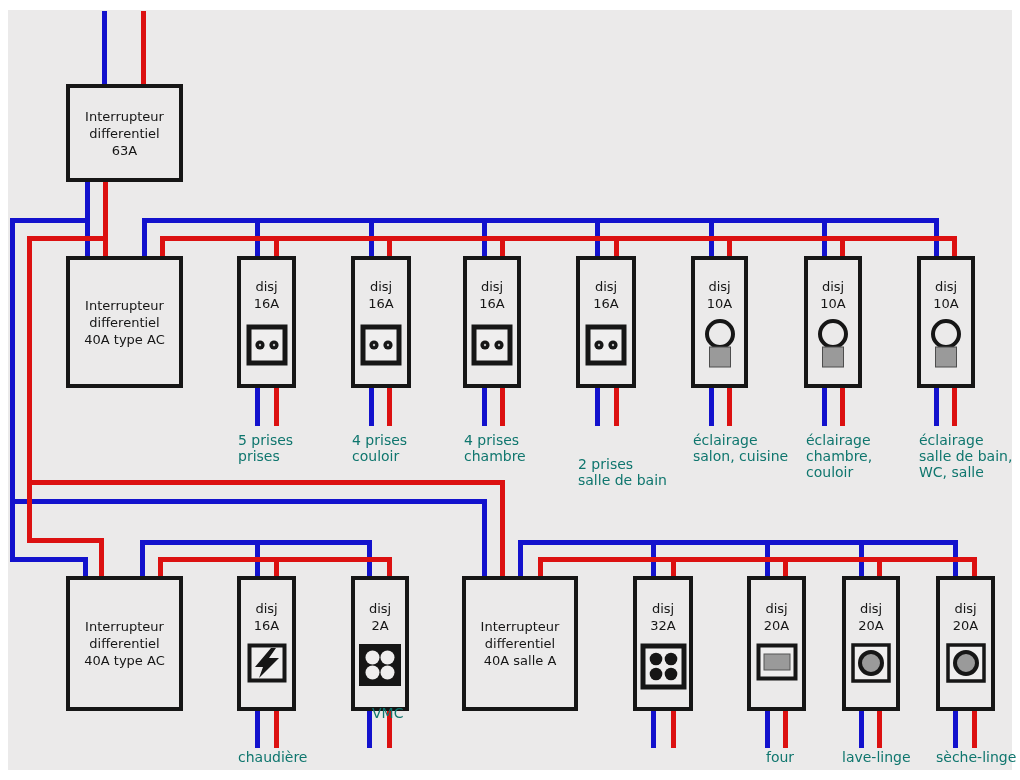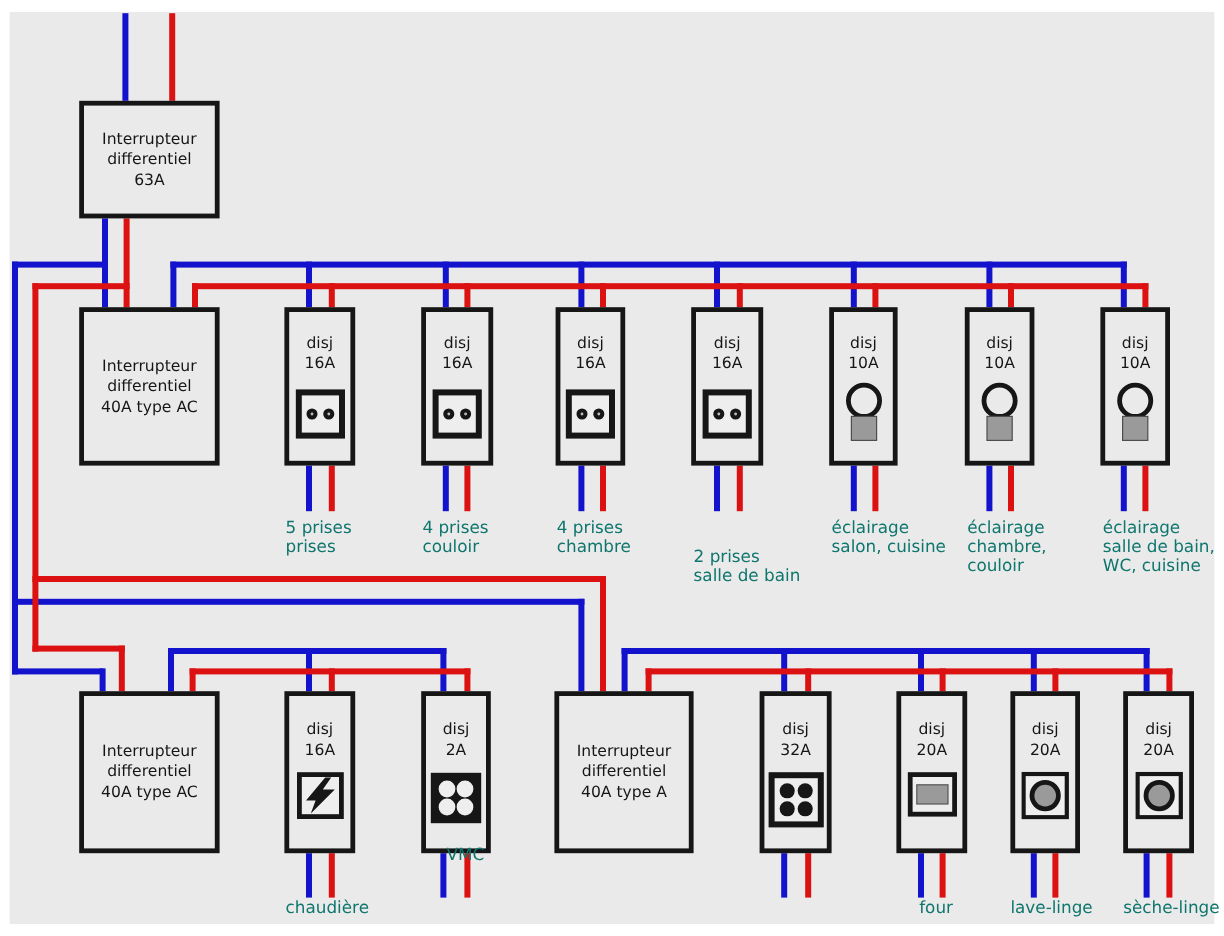--- a/index.html
+++ b/index.html
@@ -136,21 +136,21 @@
 
   <div class="box rcd" style="left:66px;top:576px;width:117px;height:135px">
     <div>Interrupteur</div>
     <div>differentiel</div>
     <div>40A type AC</div>
   </div>
 
   <div class="box rcd" style="left:462px;top:576px;width:116px;height:135px">
     <div>Interrupteur</div>
     <div>differentiel</div>
-    <div>40A type A</div>
+    <div>40A salle A</div>
   </div>
 
   <div class="box disj" style="left:237px;top:256px;width:59px;height:132px">
     <div class="kind">disj</div>
     <div>16A</div>
     <svg class="icon m-sock" width="42" height="42" viewBox="0 0 42 42">
         <rect x="3" y="3" width="36" height="36" fill="#efeeee" stroke="#161616" stroke-width="5"></rect>
         <circle cx="14" cy="21" r="4.6" fill="#161616"></circle>
         <circle cx="28" cy="21" r="4.6" fill="#161616"></circle>
         <circle cx="14" cy="21" r="1.2" fill="#bdbdbd"></circle>
@@ -291,21 +291,21 @@
     <div>salon, cuisine</div>
   </div>
   <div class="lbl" style="left:806px;top:432px">
     <div>éclairage</div>
     <div>chambre,</div>
     <div>couloir</div>
   </div>
   <div class="lbl" style="left:919px;top:432px">
     <div>éclairage</div>
     <div>salle de bain,</div>
-    <div>WC, cuisine</div>
+    <div>WC, salle</div>
   </div>
 
   <div class="lbl" style="left:238px;top:749px">chaudière</div>
   <div class="lbl" style="left:372px;top:705px">VMC</div>
   <div class="lbl" style="left:635px;top:789px">plaques</div>
   <div class="lbl" style="left:766px;top:749px">four</div>
   <div class="lbl" style="left:842px;top:749px">lave-linge</div>
   <div class="lbl" style="left:936px;top:749px">sèche-linge</div>
 </div>
 

